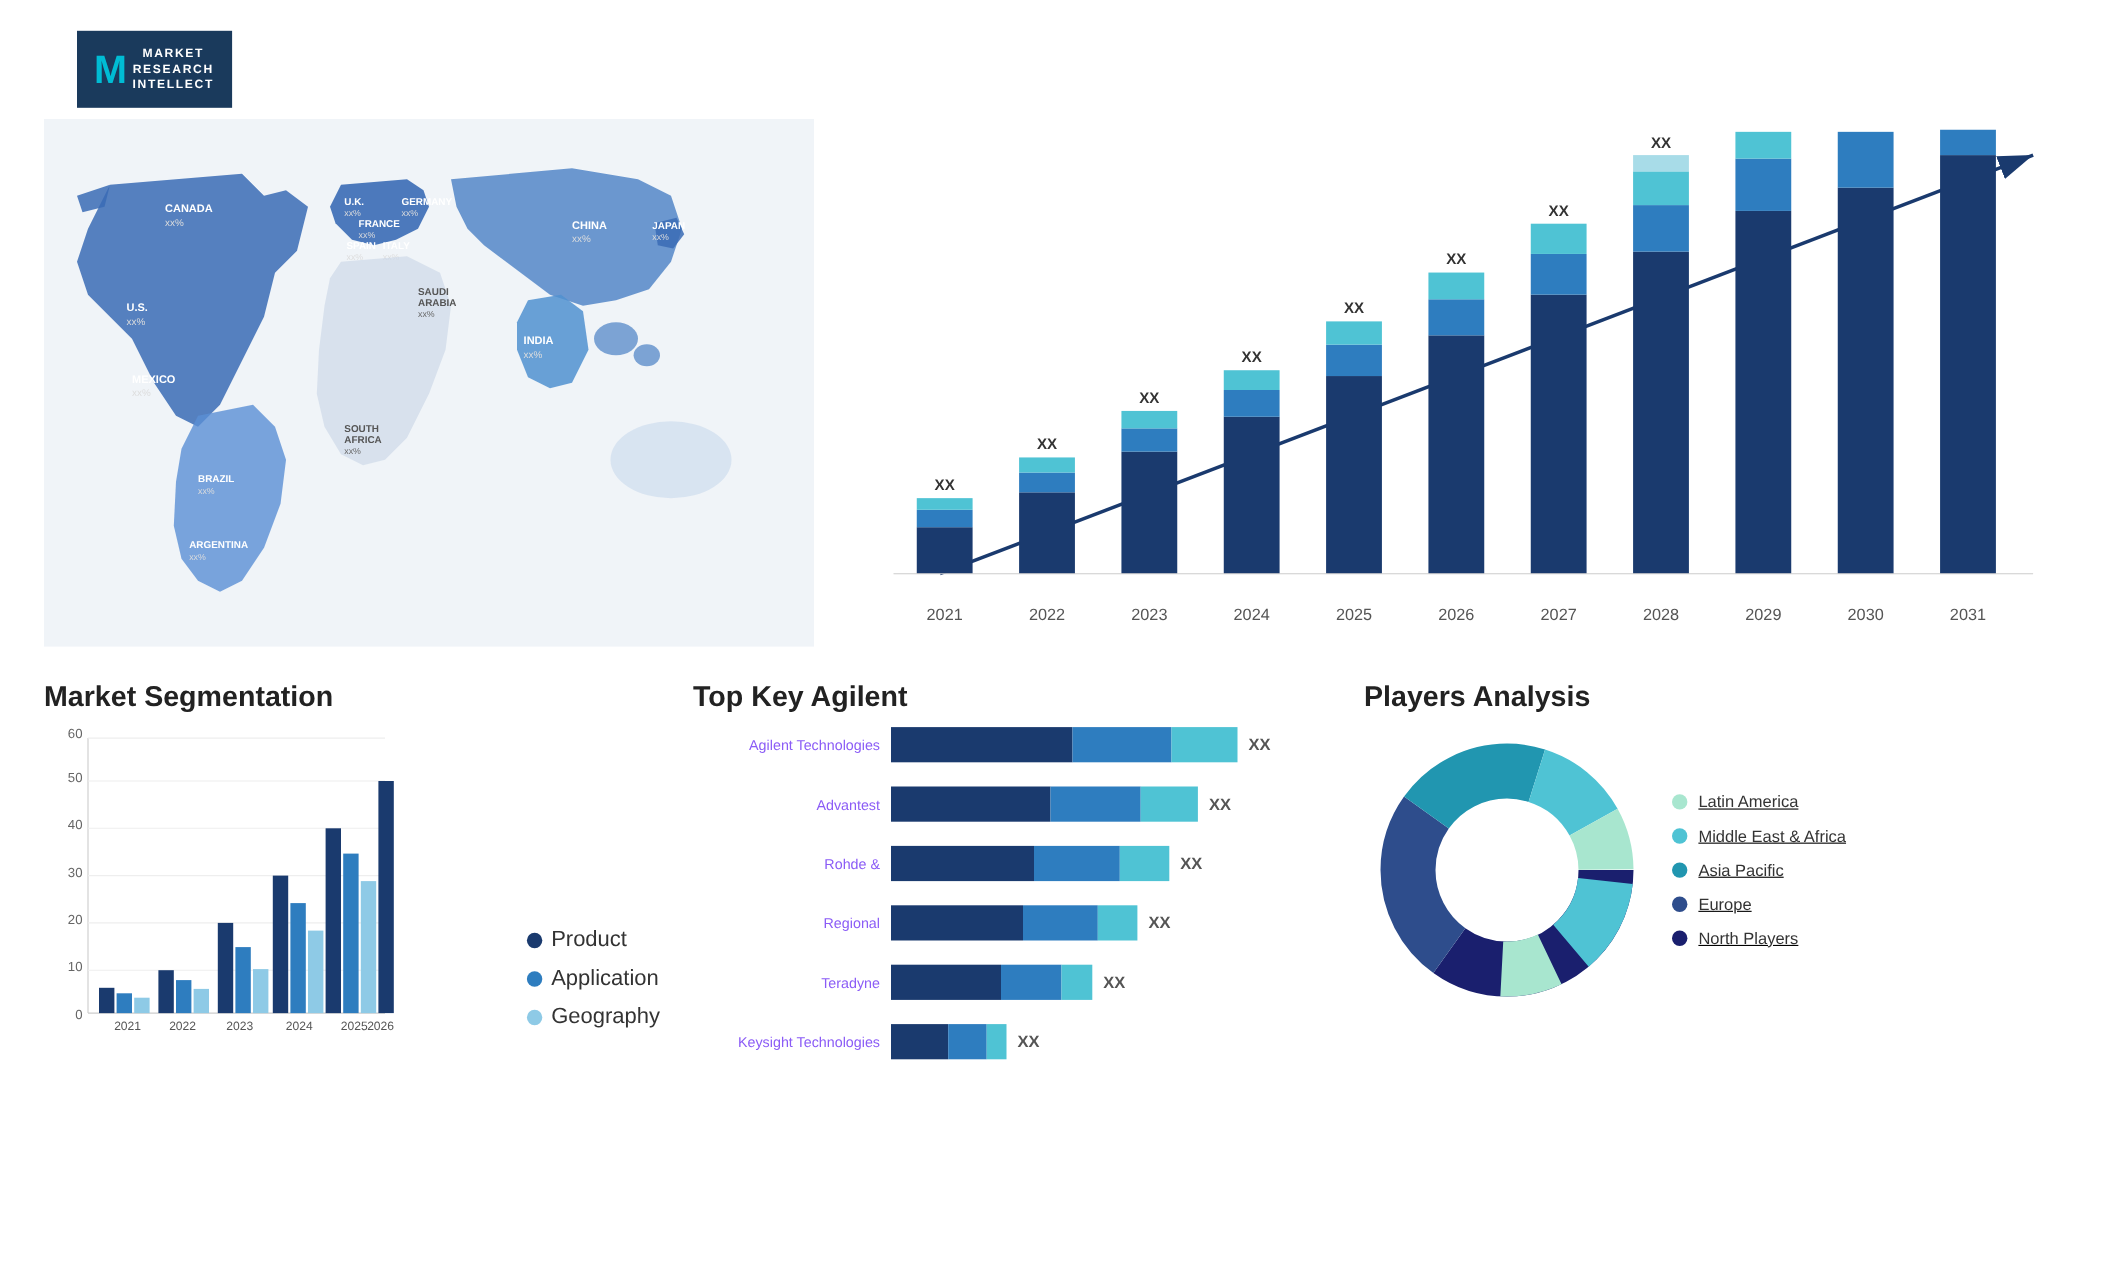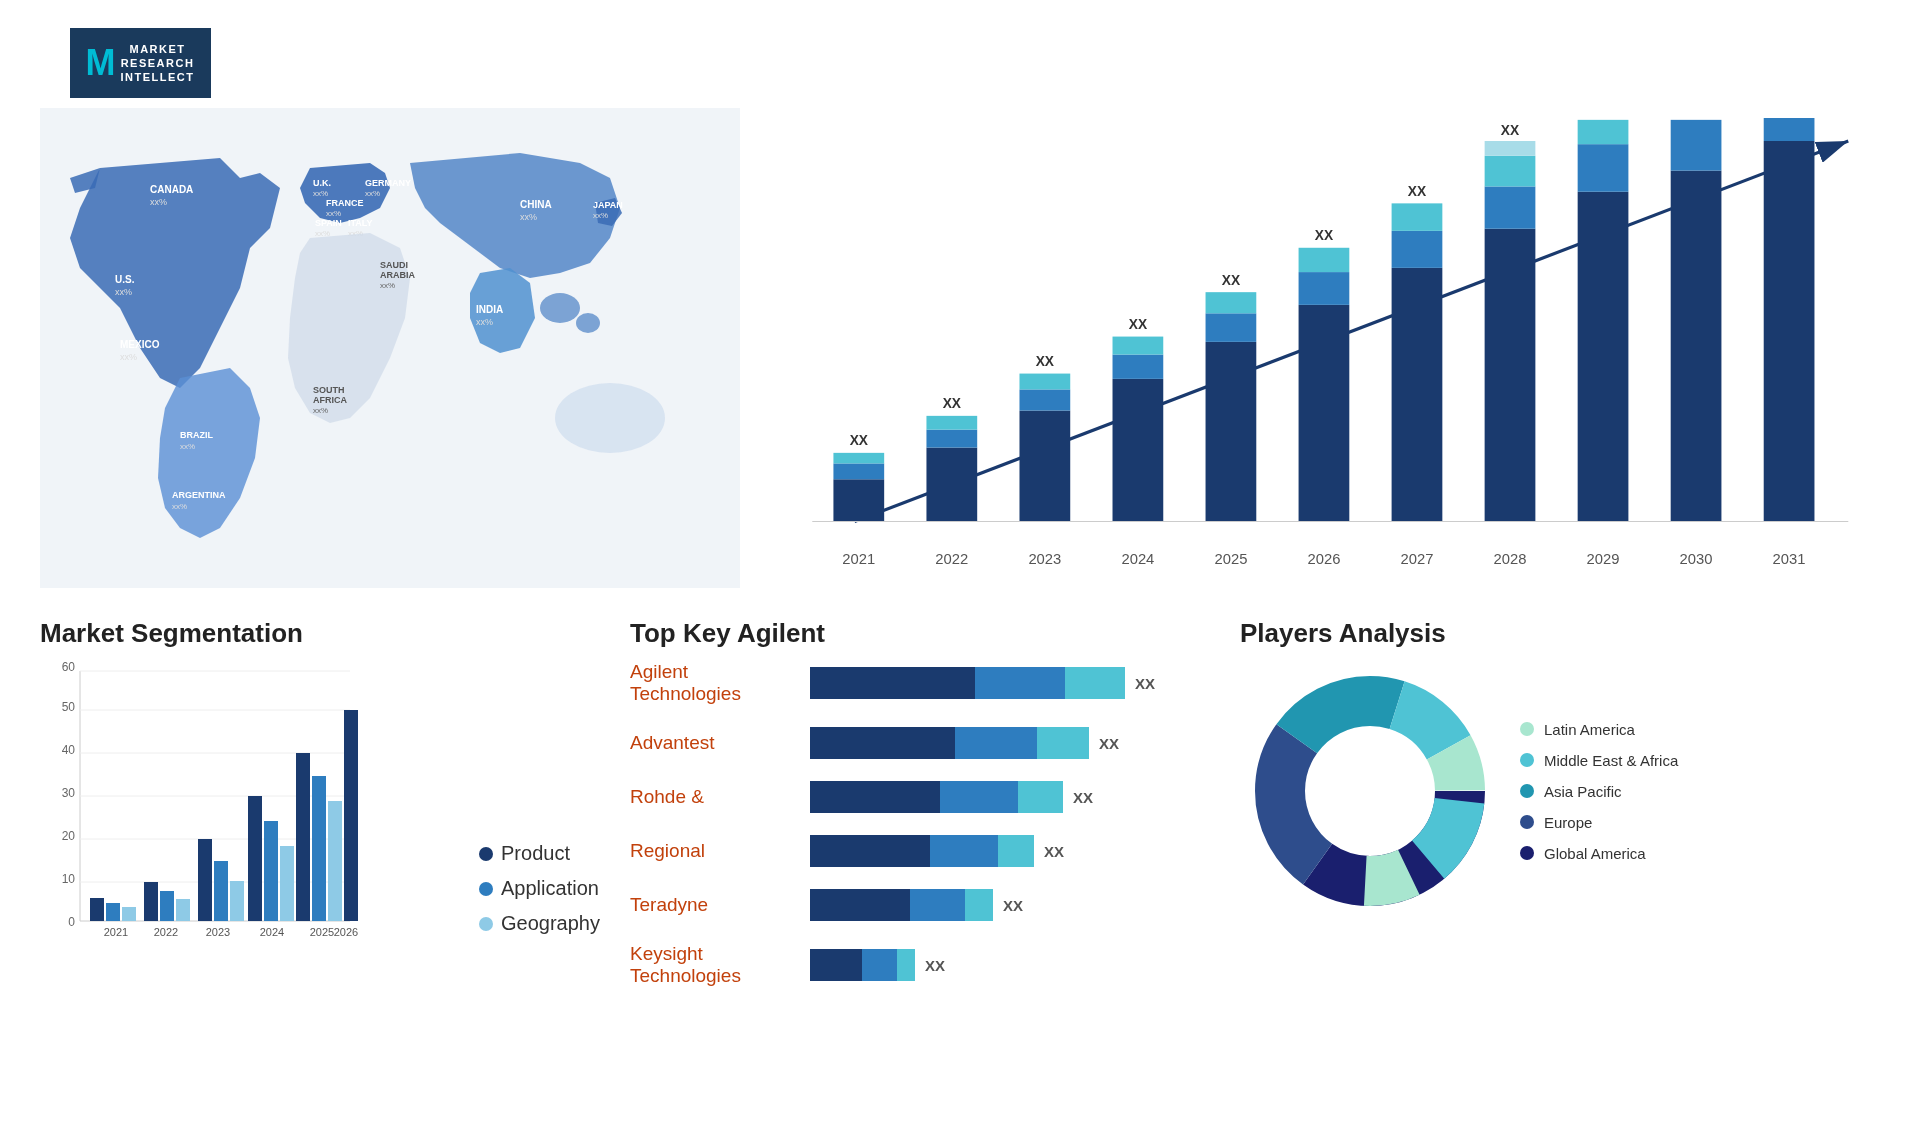--- a/index.html
+++ b/index.html
@@ -143,25 +143,25 @@
     .players-chart {
       margin-top: 10px;
     }
     .player-row {
       display: flex;
       align-items: center;
       margin-bottom: 22px;
       gap: 10px;
     }
     .player-name {
-      font-size: 19px;
-      color: #c2410c;
+      font-size: 13px;
+      color: #8b5cf6;
       width: 170px;
       flex-shrink: 0;
-      text-align: left;
+      text-align: right;
     }
     .player-bar-container {
       display: flex;
       align-items: center;
       gap: 6px;
       flex: 1;
     }
     .player-bar {
       height: 32px;
       display: flex;
@@ -194,20 +194,21 @@
     }
     .donut-container {
       width: 260px;
       height: 260px;
       flex-shrink: 0;
     }
     .regional-legend {
       display: flex;
       flex-direction: column;
       gap: 14px;
+      text-decoration: underline;
     }
     .regional-legend-item {
       display: flex;
       align-items: center;
       gap: 10px;
       font-size: 15px;
       color: #333;
     }
     .regional-dot {
       width: 14px;
@@ -572,19 +573,19 @@
         <div class="regional-legend-item">
           <div class="regional-dot" style="background:#2196b0"></div>
           <span>Asia Pacific</span>
         </div>
         <div class="regional-legend-item">
           <div class="regional-dot" style="background:#2e4d8c"></div>
           <span>Europe</span>
         </div>
         <div class="regional-legend-item">
           <div class="regional-dot" style="background:#1a1f6e"></div>
-          <span>Global America</span>
+          <span>North Players</span>
         </div>
       </div>
     </div>
   </div>
 
 </div>
 
 </body></html>

